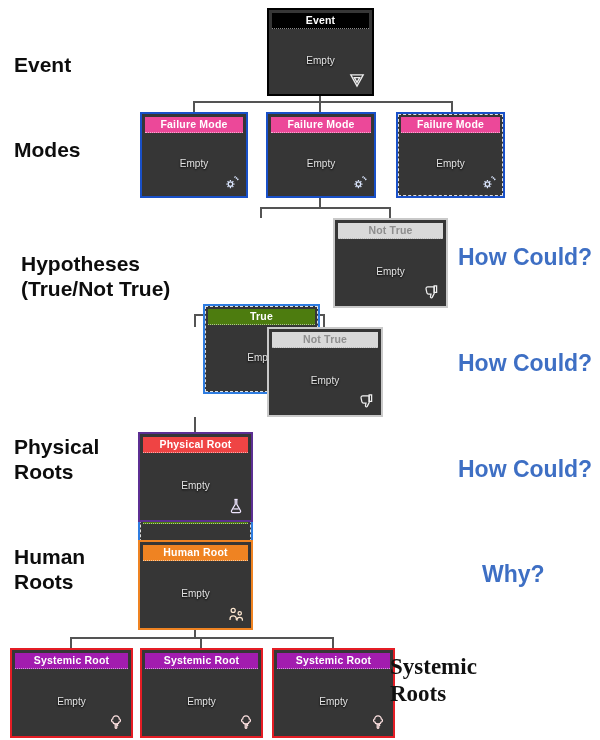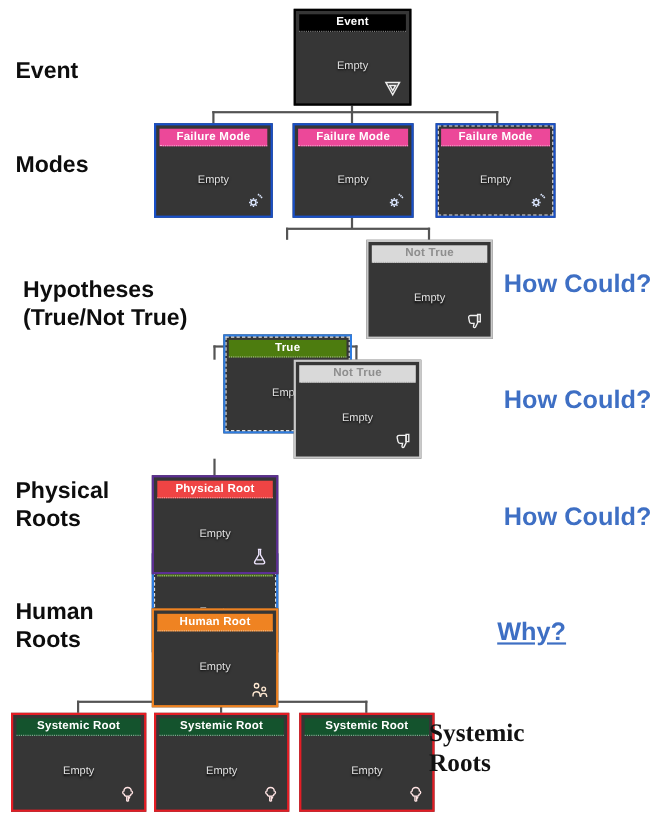--- a/index.html
+++ b/index.html
@@ -14,37 +14,37 @@
   .node .body{flex:1;position:relative;display:flex;align-items:center;justify-content:center;
               font-size:10px;color:#e3e3e3;text-shadow:0 1px 2px #000;text-align:right;}
   .node .corner-icon{position:absolute;right:3px;bottom:2px;line-height:0;}
 
   .event-n{border-color:#000000}.event-n .hdr{background:#000000}
   .fm-n{border-color:#1950c8}.fm-n .hdr{background:#ec4899}
   .true-n{border-color:#2e7ce0}.true-n .hdr{background:#4d7c0f}
   .nottrue-n{border-color:#c9c9c9}.nottrue-n .hdr{background:#d9d9d9;color:#8e8e8e;border-bottom-color:rgba(0,0,0,.15)}
   .phys-n{border-color:#5c2f93}.phys-n .hdr{background:#ef4444}
   .human-n{border-color:#ef8322}.human-n .hdr{background:#ef8322}
-  .sys-n{border-color:#e41d25}.sys-n .hdr{background:#14532d}
+  .sys-n{border-color:#e41d25}.sys-n .hdr{background:#a21caf}
 
   
   .sel{position:relative;}
   .sel::after{content:"";position:absolute;inset:0;border:1px dashed rgba(255,255,255,.85);pointer-events:none;}
 
   
   #n-event{left:267px;top:8px;width:107px;height:88px;}
   #n-fm1{left:140px;top:112px;width:108px;height:86px;}
   #n-fm2{left:266px;top:112px;width:110px;height:86px;}
   #n-fm3{left:396px;top:112px;width:109px;height:86px;}
   #n-true3{left:203px;top:218px;width:117px;height:90px;}
   #n-nottrue3{left:333px;top:218px;width:115px;height:90px;}
   #n-true4{left:138px;top:327px;width:115px;height:90px;}
   #n-nottrue4{left:267px;top:327px;width:116px;height:90px;}
   #n-phys{left:138px;top:432px;width:115px;height:90px;}
-  #n-human{left:138px;top:540px;width:115px;height:90px;margin-top:13px;}
+  #n-human{left:138px;top:540px;width:115px;height:90px;}
   #n-sys1{left:10px;top:648px;width:123px;height:90px;}
   #n-sys2{left:140px;top:648px;width:123px;height:90px;}
   #n-sys3{left:272px;top:648px;width:123px;height:90px;}
 
   
   .conn{position:absolute;background:#545454;}
 
   
   .lbl{position:absolute;font-weight:bold;font-size:21px;line-height:25px;color:#0d0d0d;
        white-space:pre-line;}
@@ -52,21 +52,21 @@
   .q.dark{color:#111111;font-family:Liberation Serif, serif;}
 
   #lbl-event{left:14px;top:52px;}
   #lbl-modes{left:14px;top:137px;}
   #lbl-hyp{left:0;top:251px;margin-left:21px;}
   #lbl-phys{left:14px;top:434px;}
   #lbl-human{left:14px;top:544px;}
   #q-hc1{left:458px;top:244px;}
   #q-hc2{left:458px;top:350px;}
   #q-hc3{left:458px;top:456px;}
-  #q-why{left:452px;top:561px;text-decoration:underline;}
+  #q-why{left:482px;top:561px;}
   #q-sys{left:390px;top:653px;}
 </style>
 </head>
 <body>
 
 <div id="canvas">
 
   <div class="conn" style="left:319px;top:96px;width:2px;height:6px"></div>
   <div class="conn" style="left:193px;top:101px;width:260px;height:2px"></div>
   <div class="conn" style="left:193px;top:101px;width:2px;height:11px"></div>

